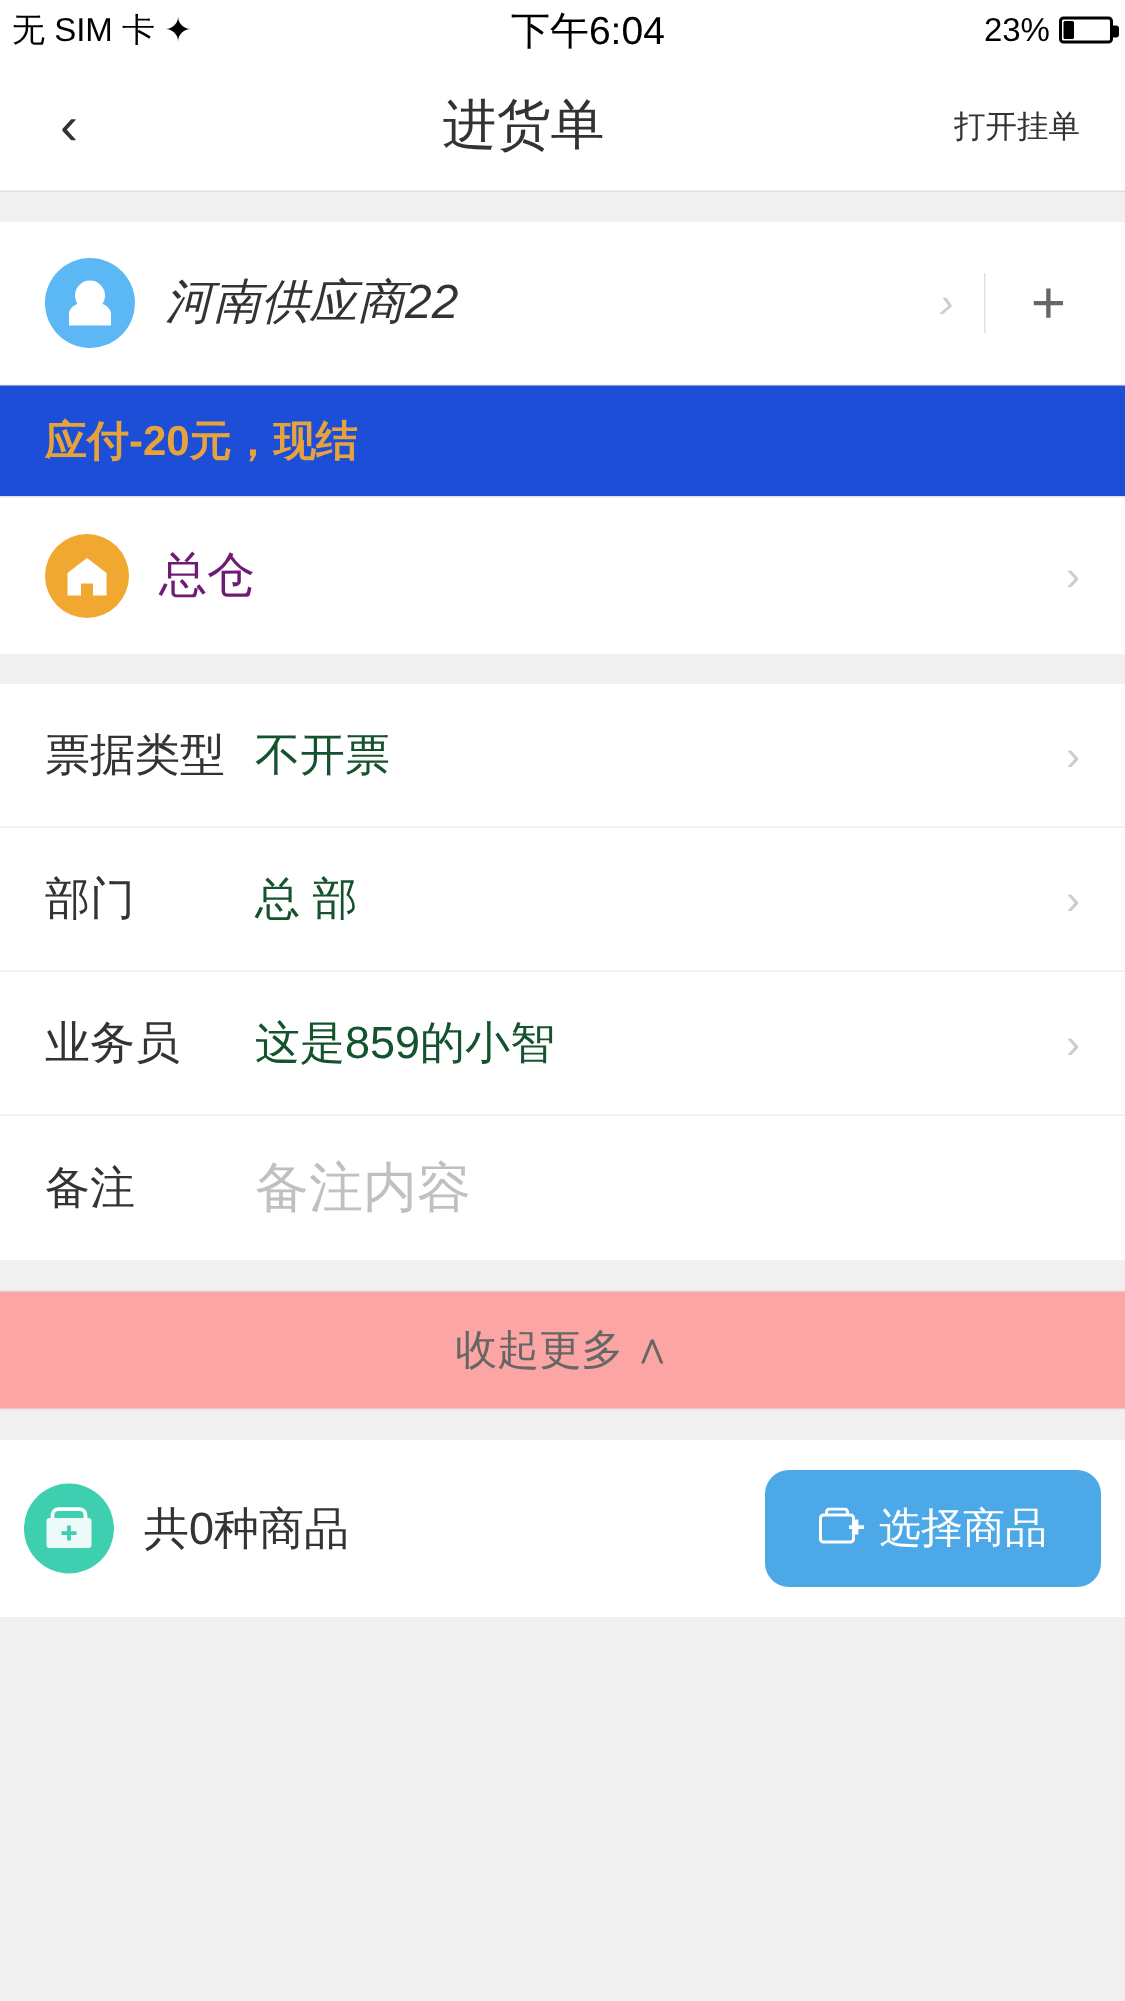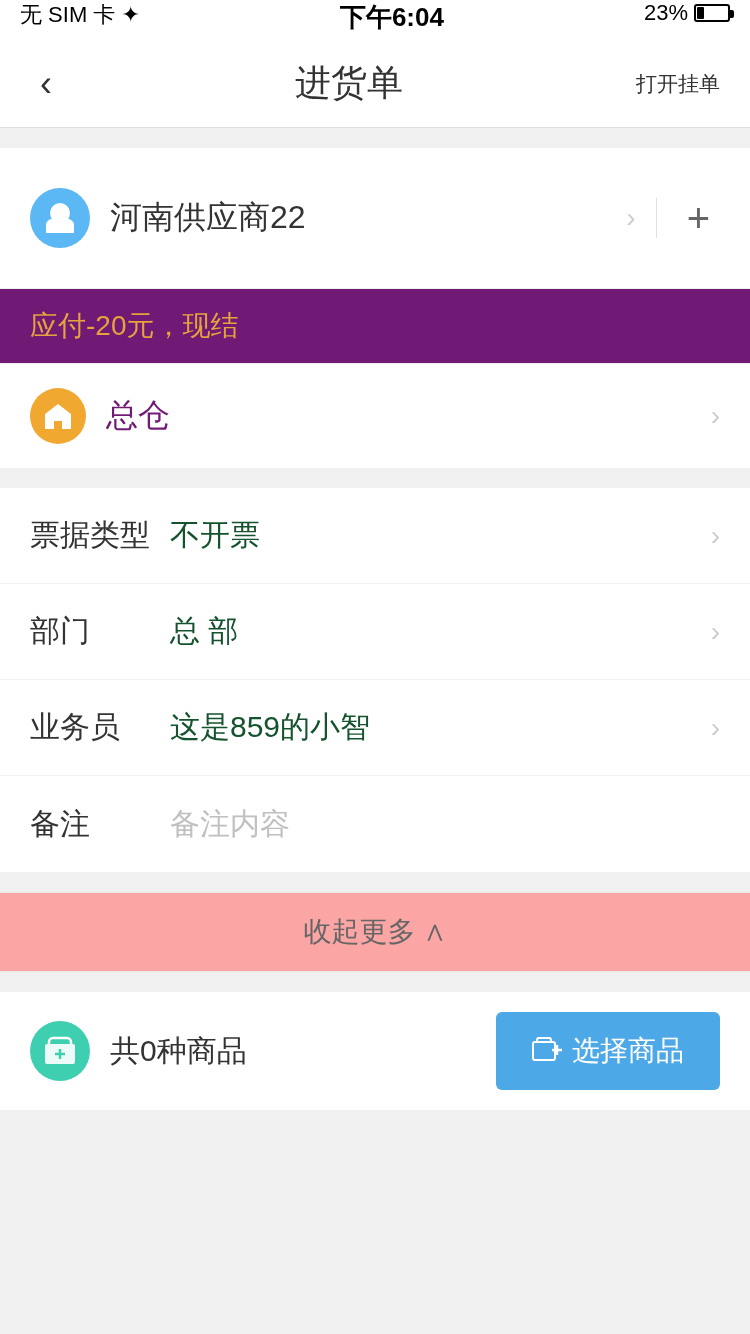--- a/index.html
+++ b/index.html
@@ -11,28 +11,28 @@
       font-family: -apple-system, "PingFang SC", "Helvetica Neue", Arial, sans-serif;
       font-size: 28px;
     }
 
     
     .status-bar {
       width: 100%;
       height: 40px;
       background: #fff;
       display: flex;
-      align-items: flex-start;
+      align-items: center;
       justify-content: space-between;
-      padding: 0 20px;
+      padding: 0 8px;
       font-size: 22px;
       color: #000;
     }
     .status-left { display: flex; align-items: center; gap: 8px; }
-    .status-center { font-size: 26px; font-weight: 700; }
+    .status-center { font-size: 26px; font-weight: 400; }
     .status-right { display: flex; align-items: center; gap: 6px; font-size: 22px; }
     .battery-icon {
       width: 36px; height: 18px; border: 2px solid #000; border-radius: 3px; position: relative; display: inline-block;
     }
     .battery-icon::after {
       content: ''; position: absolute; right: -6px; top: 4px; width: 4px; height: 8px; background: #000; border-radius: 0 2px 2px 0;
     }
     .battery-fill {
       position: absolute; left: 1px; top: 1px; bottom: 1px; width: 23%; background: #000; border-radius: 1px;
     }
@@ -74,23 +74,24 @@
     
     .card-section {
       background: #fff;
       margin-bottom: 0;
     }
 
     
     .supplier-row {
       display: flex;
       align-items: center;
-      padding: 40px 30px;
+      padding: 24px 30px;
       background: #fff;
       border-bottom: 1px solid #f0f0f0;
+      font-style: italic;
     }
     .supplier-avatar {
       width: 60px; height: 60px;
       border-radius: 50%;
       background: #5bb8f5;
       display: flex; align-items: center; justify-content: center;
       margin-right: 20px;
       flex-shrink: 0;
     }
     .avatar-person {
@@ -125,24 +126,25 @@
     }
     .add-btn {
       font-size: 40px;
       color: #666;
       cursor: pointer;
       padding: 0 10px;
     }
 
     
     .info-banner {
-      background: #701a75;
+      background: #1d4ed8;
       padding: 18px 30px;
       font-size: 28px;
       color: #e6a23c;
+      font-weight: bold;
     }
 
     
     .warehouse-row {
       display: flex;
       align-items: center;
       padding: 24px 30px;
       background: #fff;
       border-top: 1px solid #f0f0f0;
     }
@@ -180,21 +182,21 @@
       width: 140px;
       flex-shrink: 0;
     }
     .form-value {
       flex: 1;
       font-size: 30px;
       color: #14532d;
     }
     .form-placeholder {
       flex: 1;
-      font-size: 30px;
+      font-size: 36px;
       color: #c0c0c0;
     }
     .chevron-right-small {
       color: #ccc;
       font-size: 28px;
     }
 
     
     .collapse-row {
       background: #fca5a5;
@@ -210,42 +212,42 @@
     .collapse-text {
       font-size: 28px;
       color: #666;
     }
 
     
     .product-bar {
       background: #fff;
       display: flex;
       align-items: center;
-      padding: 20px 30px;
+      padding: 20px 16px;
       margin-top: 20px;
     }
     .product-icon {
       width: 60px; height: 60px;
       border-radius: 50%;
       background: #3ecfb0;
       display: flex; align-items: center; justify-content: center;
       margin-right: 20px;
       flex-shrink: 0;
     }
     .product-count {
       flex: 1;
       font-size: 30px;
       color: #333;
     }
     .select-btn {
       background: #4da8e8;
       color: #fff;
       font-size: 28px;
       padding: 20px 36px;
-      border-radius: 6px;
+      border-radius: 16px;
       cursor: pointer;
       display: flex;
       align-items: center;
       gap: 10px;
     }
 
     
     .page-bg {
       width: 100%;
       min-height: 1334px;

